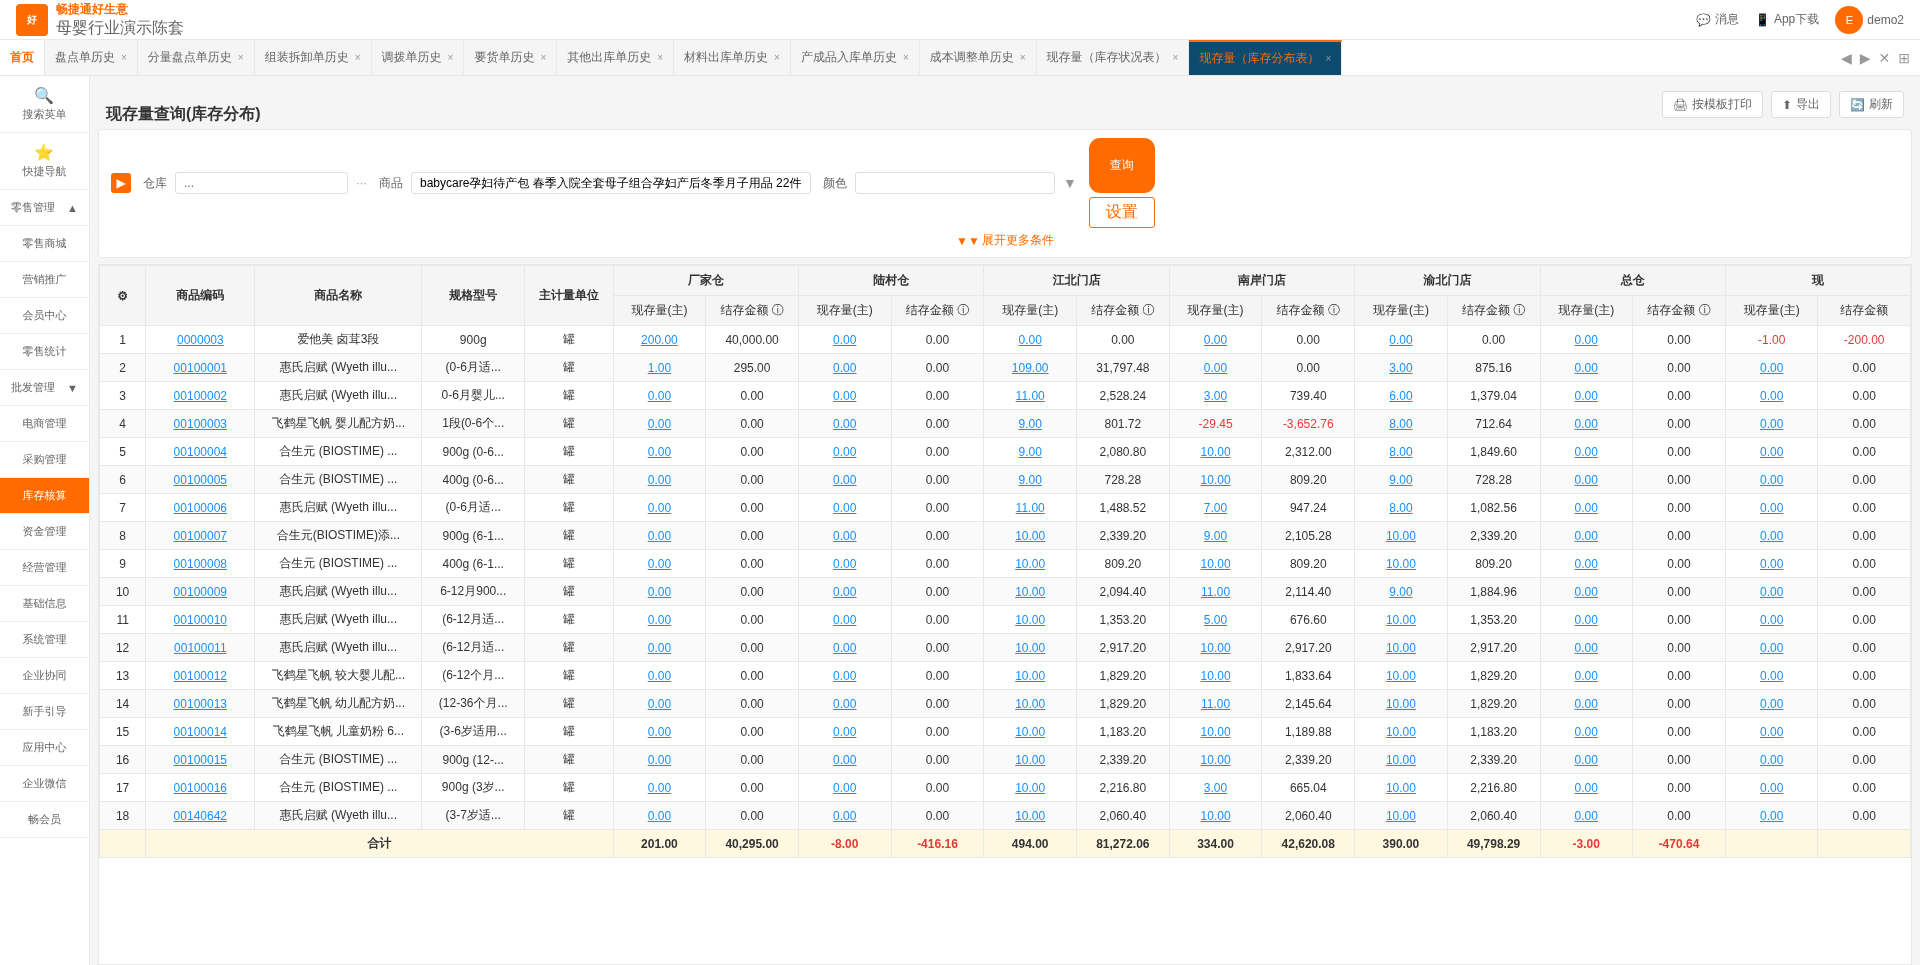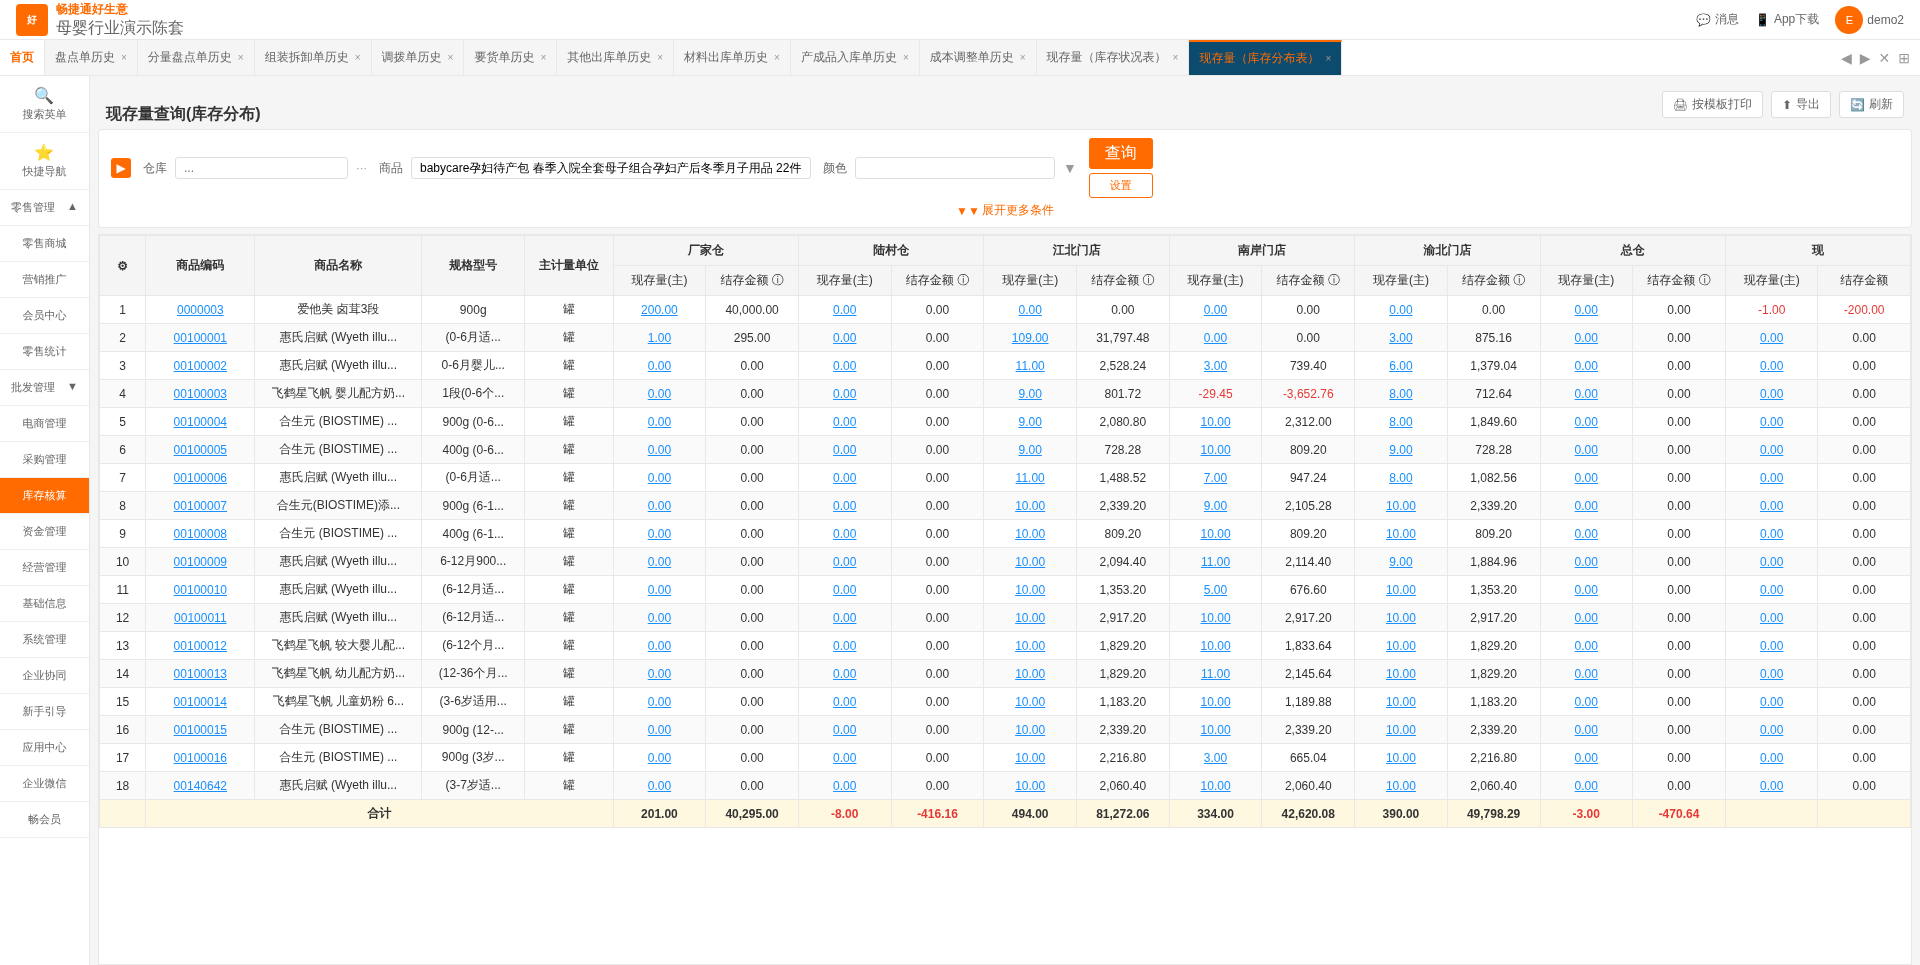--- a/index.html
+++ b/index.html
@@ -73,21 +73,21 @@
     }
     .sidebar-item {
       padding: 10px 4px;
       text-align: center;
       cursor: pointer;
       color: #666;
       font-size: 11px;
       border-bottom: 1px solid #f0f0f0;
     }
     .sidebar-item.active { background: #ff6b00; color: #fff; }
-    .sidebar-item.has-arrow { display: flex; align-items: flex-start; justify-content: center; gap: 12px; }
+    .sidebar-item.has-arrow { display: flex; align-items: center; justify-content: center; gap: 12px; }
     .sidebar-icon { font-size: 16px; display: block; margin-bottom: 2px; }
 
     
     .content-area {
       flex: 1;
       overflow: hidden;
       display: flex; flex-direction: column;
       background: #f5f5f5;
     }
 
@@ -120,27 +120,27 @@
     .filter-input {
       border: 1px solid #ddd; padding: 3px 8px;
       border-radius: 3px; font-size: 12px;
       background: #fff; min-width: 60px;
     }
     .filter-input-wide { min-width: 400px; }
     .filter-input-medium { min-width: 200px; }
     .btn-expand { color: #ff6b00; cursor: pointer; font-size: 12px; display: flex; align-items: center; gap: 2px; }
     .btn-query {
       background: #ff6b00; color: #fff;
-      border: none; padding: 5px 16px;
-      border-radius: 3px; cursor: pointer; font-size: 16px;
+      border: none; padding: 19px 16px;
+      border-radius: 11px; cursor: pointer; font-size: 12px;
     }
     .btn-setting {
       background: #fff; color: #ff6b00;
       border: 1px solid #ff6b00; padding: 4px 16px;
-      border-radius: 3px; cursor: pointer; font-size: 11px;
+      border-radius: 3px; cursor: pointer; font-size: 16px;
     }
     .btn-area { display: flex; flex-direction: column; gap: 4px; }
     .expand-row { display: flex; justify-content: center; margin-top: 4px; }
     .orange-arrow {
       width: 20px; height: 20px; background: #ff6b00;
       border-radius: 3px; color: #fff;
       display: flex; align-items: center; justify-content: center;
       cursor: pointer; font-size: 12px;
     }
 

